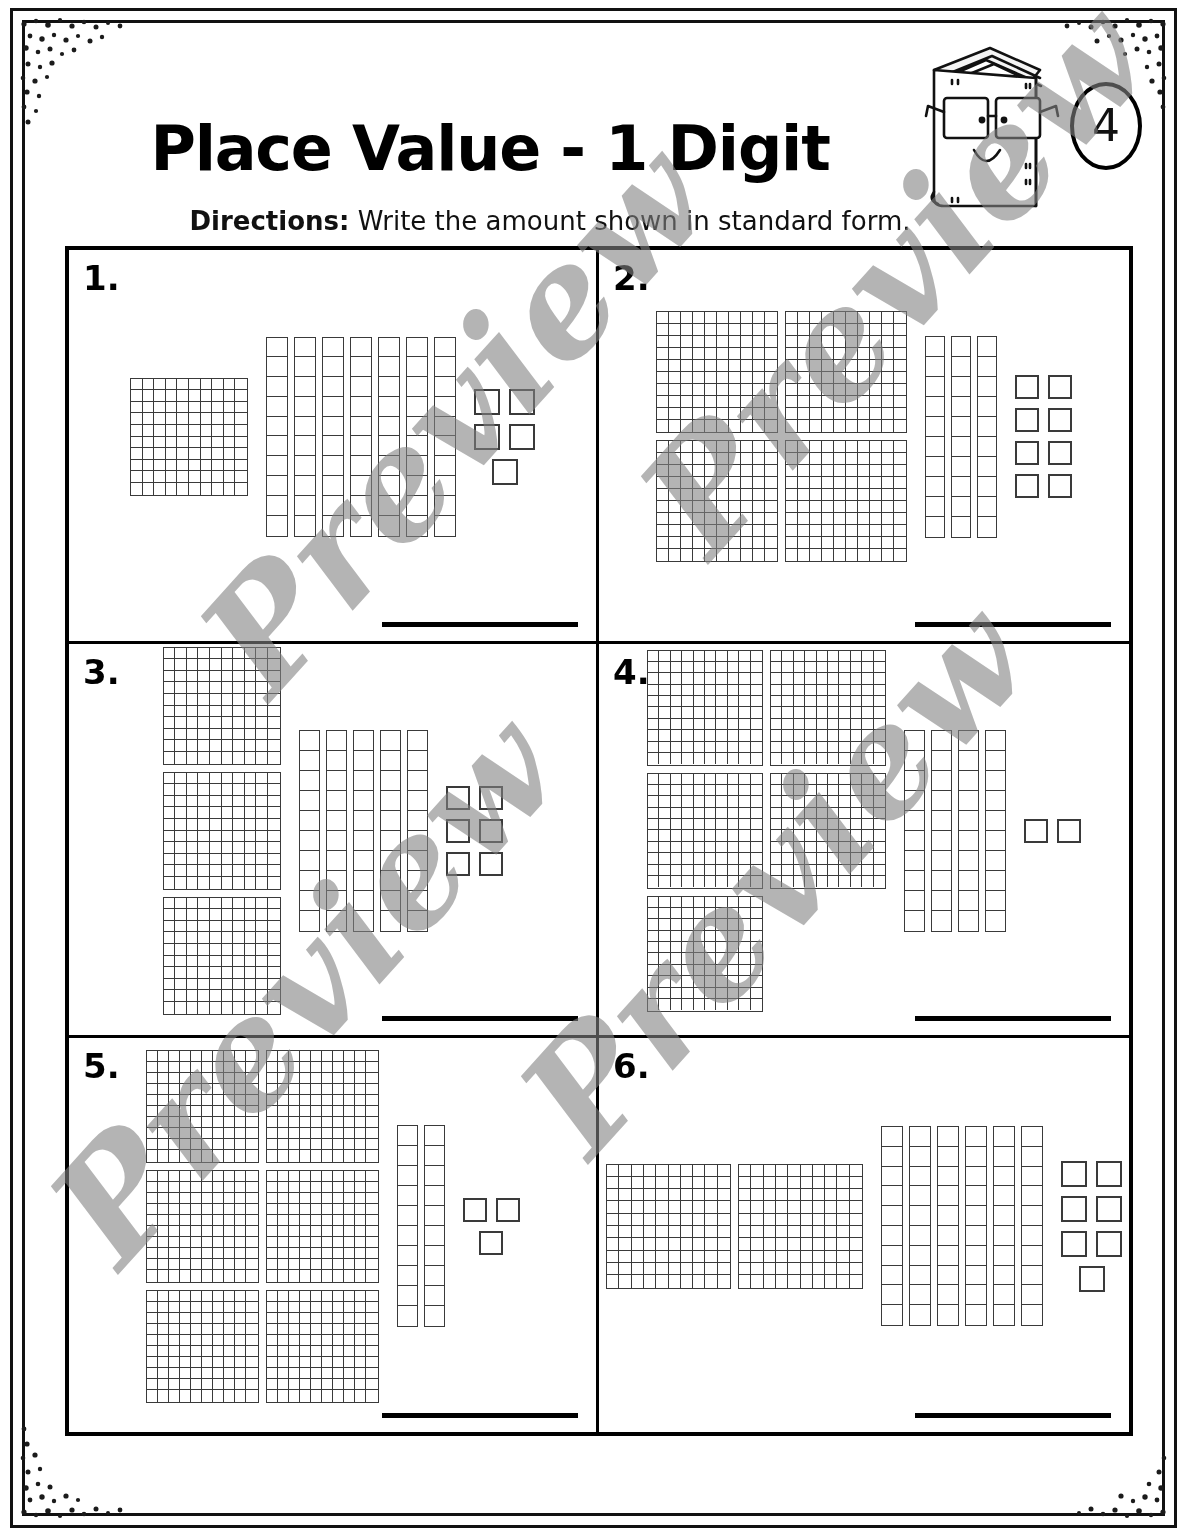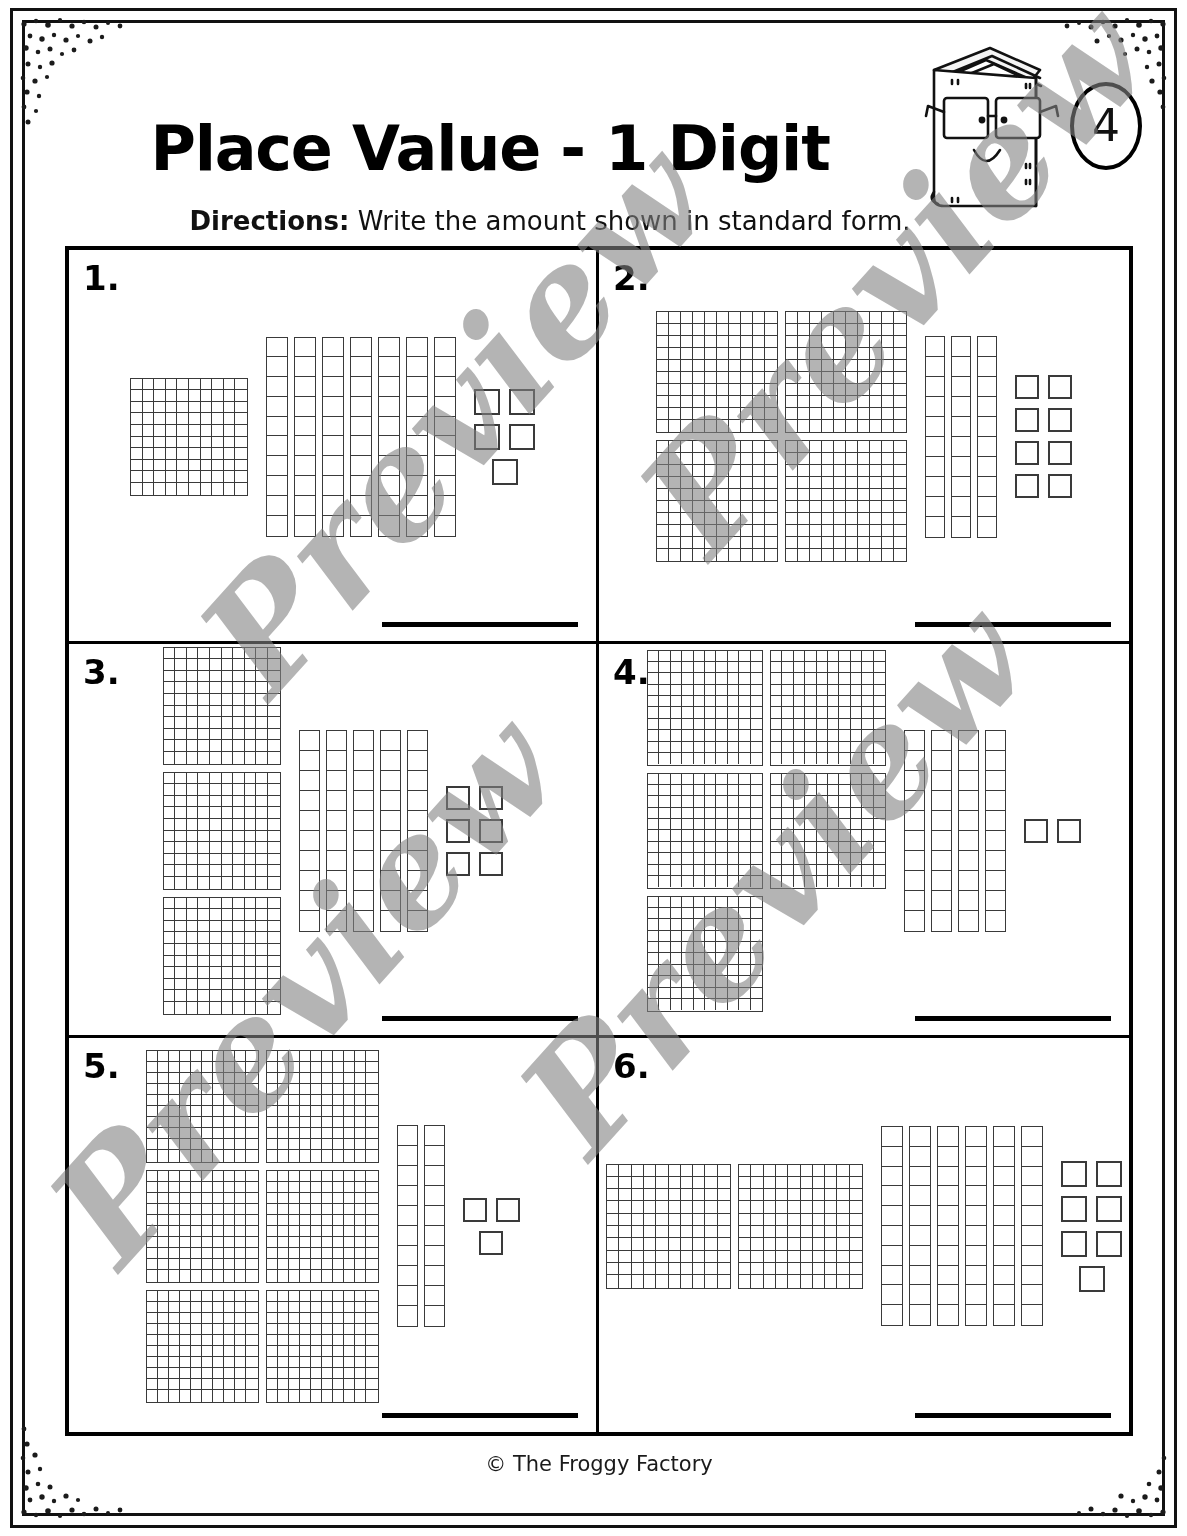--- a/index.html
+++ b/index.html
@@ -2996,21 +2996,20 @@
               <div class="unit" style="width: 26px; height: 26px;"></div>
               <div class="unit" style="width: 26px; height: 26px;"></div>
               <div class="unit" style="width: 26px; height: 26px;"></div>
               <div class="unit" style="width: 26px; height: 26px; grid-column: 1 / -1;"></div>
             </div>
           </div>
           <div class="answer-line"></div>
         </div>
       </div>
 
-    <div class="footer">© The Froggy Factory</div>
 
   </div>
 
   <div class="watermark">
     <span class="wm wm1">Preview</span>
     <span class="wm wm2">Preview</span>
     <span class="wm wm3">Preview</span>
     <span class="wm wm4">Preview</span>
   </div>
 

